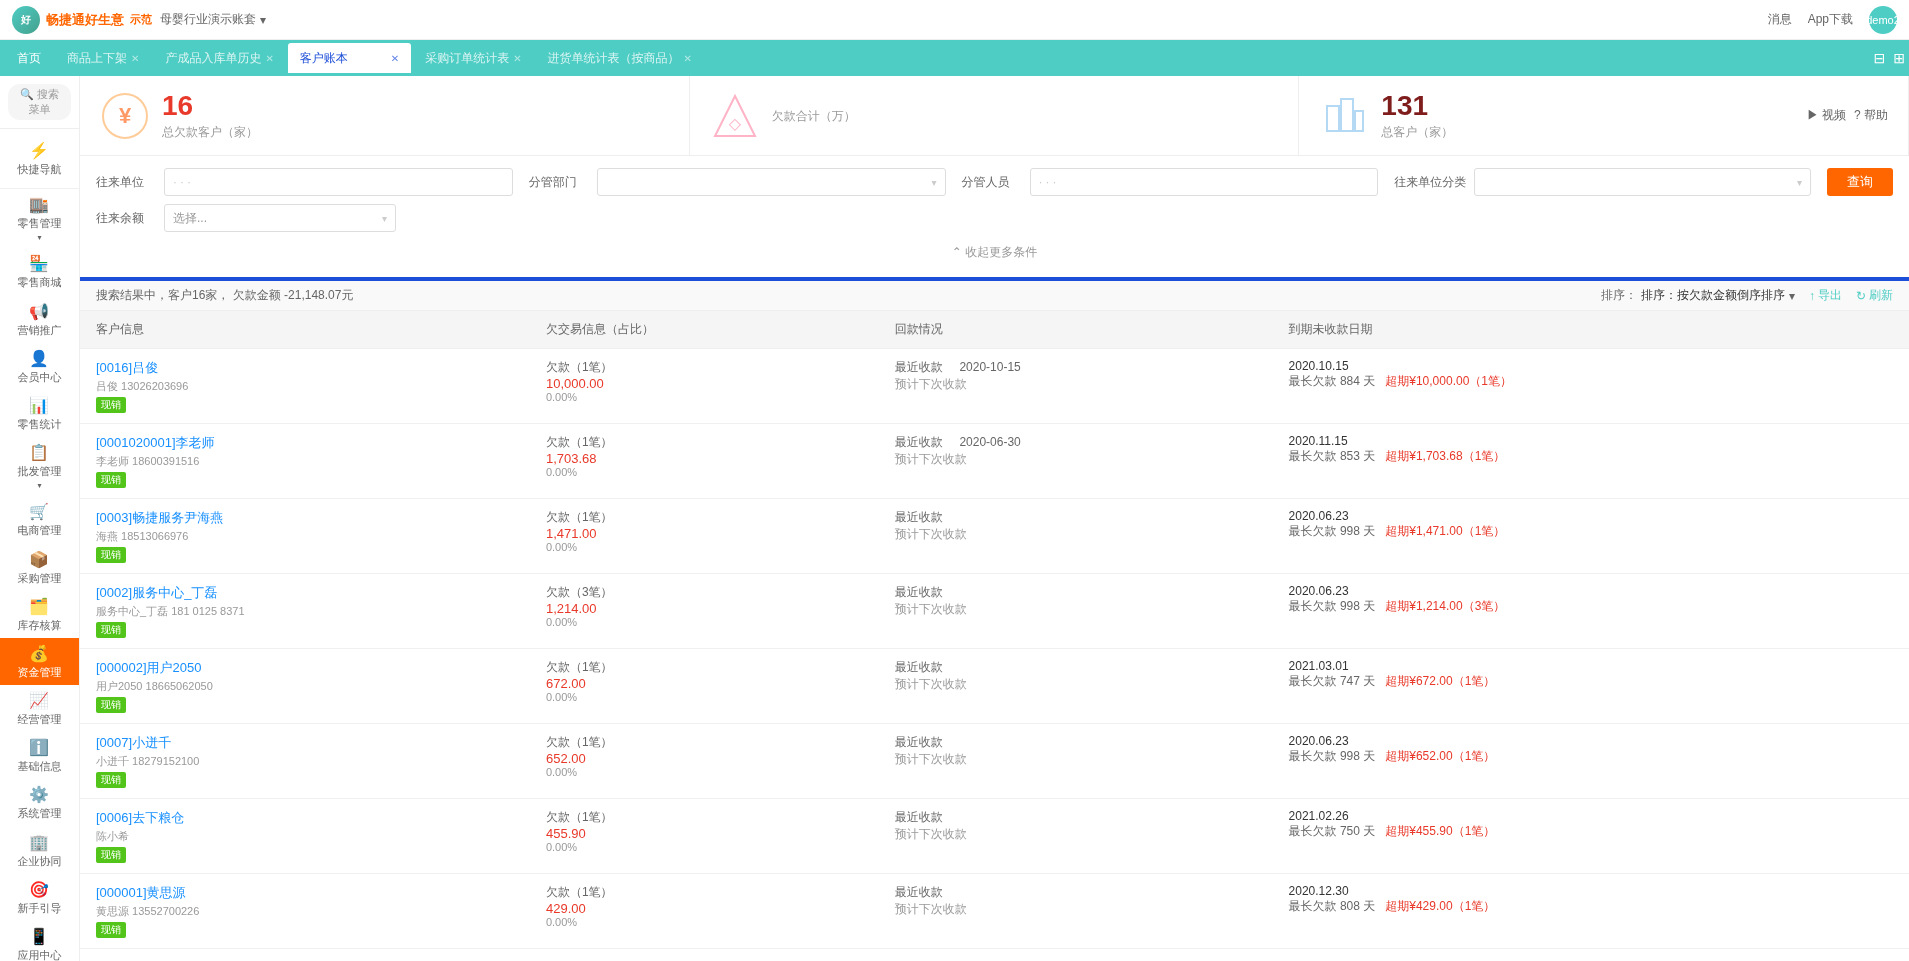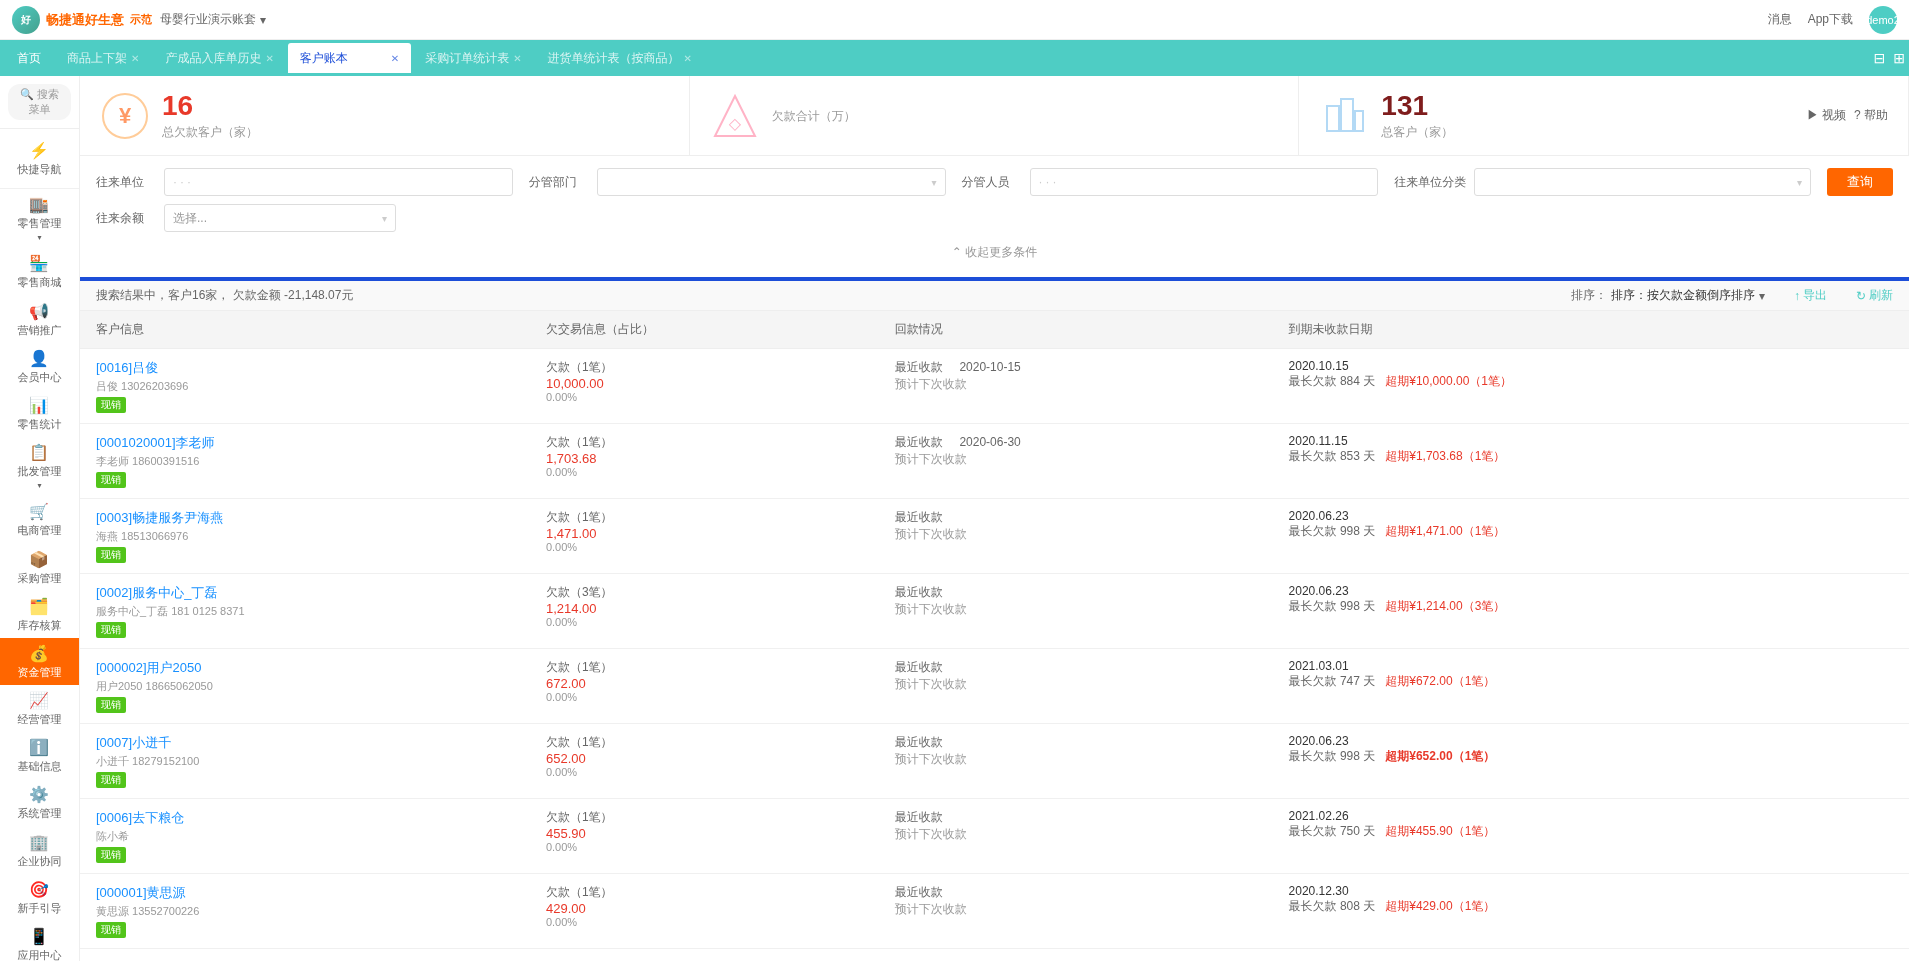--- a/index.html
+++ b/index.html
@@ -56,21 +56,21 @@
     .filter-area { background: #fff; padding: 12px 16px; border-bottom: 4px solid #1d4ed8; }
     .filter-row { display: flex; align-items: center; gap: 16px; margin-bottom: 8px; }
     .filter-item { display: flex; align-items: center; gap: 8px; flex: 1; }
     .filter-label { font-size: 12px; color: #666; white-space: nowrap; min-width: 60px; }
     .filter-input { flex: 1; border: 1px solid #ddd; border-radius: 3px; padding: 4px 8px; font-size: 12px; color: #999; cursor: pointer; display: flex; align-items: center; justify-content: space-between; height: 28px; }
     .filter-btn-query { background: #ff6600; color: white; border: none; border-radius: 3px; padding: 5px 20px; font-size: 13px; cursor: pointer; }
     .collapse-btn { text-align: center; color: #999; font-size: 12px; padding: 4px; cursor: pointer; }
     
     
     .result-summary { background: #f9f9f9; border-bottom: 1px solid #eee; padding: 6px 16px; display: flex; align-items: center; justify-content: space-between; font-size: 12px; color: #666; }
-    .result-actions { display: flex; gap: 29px; align-items: center; }
+    .result-actions { display: flex; gap: 14px; align-items: center; }
     .sort-selector { display: flex; align-items: center; gap: 4px; cursor: pointer; }
     .action-btn { color: #4ecdc4; cursor: pointer; display: flex; align-items: center; gap: 3px; }
     
     
     .table-container { flex: 1; overflow-y: auto; background: #fff; }
     table { width: 100%; border-collapse: collapse; }
     thead tr { background: #f5f5f5; border-bottom: 1px solid #eee; }
     thead th { padding: 10px 16px; font-size: 12px; color: #666; font-weight: normal; text-align: left; }
     tbody tr { border-bottom: 1px solid #f0f0f0; }
     tbody td { padding: 10px 16px; font-size: 12px; vertical-align: top; }
@@ -490,21 +490,21 @@
       <td>
         <div class="latest-payment">
           最近收款 &nbsp;&nbsp;&nbsp; 
         </div>
         <div style="font-size:12px;color:#999;">预计下次收款</div>
       </td>
       <td>
         <div class="date-text">2020.06.23</div>
         <div>
           <span class="overdue-days">最长欠款 998 天 &nbsp;</span>
-          <span class="overdue-info" style="cursor:pointer;font-weight:bold;">超期¥652.00（1笔）</span>
+          <span class="overdue-info" style="cursor:pointer;">超期¥652.00（1笔）</span>
         </div>
       </td>
     </tr>
             <tr>
       <td>
         <div class="customer-name">[0006]去下粮仓</div>
         <div class="customer-phone">陈小希</div>
         <span class="tag">现销</span>
       </td>
       <td>

